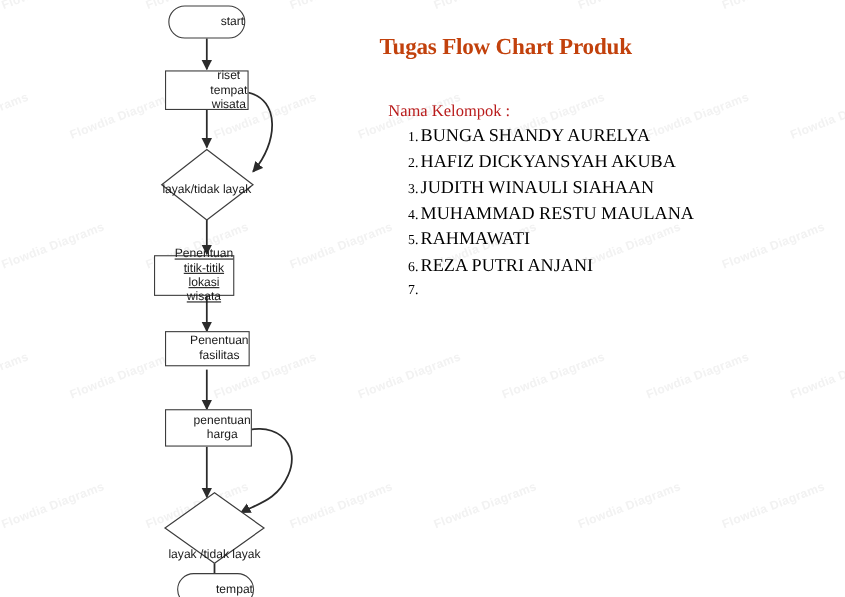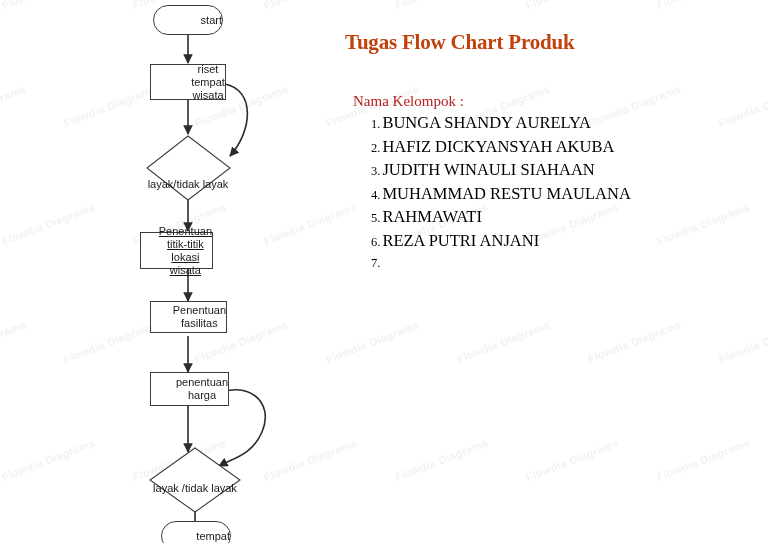--- a/index.html
+++ b/index.html
@@ -193,37 +193,37 @@
   </svg>
 
   <div class="node node-terminator" style="left:153px;top:5px;width:70px;height:30px;">
     <span>start</span>
   </div>
 
   <div class="node node-process" style="left:150px;top:64px;width:76px;height:36px;">
     <span>riset tempat wisata</span>
   </div>
 
-  <div class="node-decision-label" style="left:141px;top:168px;width:94px;height:32px;justify-content:center;">
+  <div class="node-decision-label" style="left:141px;top:156px;width:94px;height:32px;justify-content:center;">
     <span>layak/tidak layak</span>
   </div>
 
   <div class="node node-process" style="left:140px;top:232px;width:73px;height:37px;text-decoration:underline;">
     <span class="overflow-text">Penentuan titik-titik lokasi wisata</span>
   </div>
 
   <div class="node node-process" style="left:150px;top:301px;width:77px;height:32px;">
     <span>Penentuan fasilitas</span>
   </div>
 
   <div class="node node-process" style="left:150px;top:372px;width:79px;height:34px;">
     <span>penentuan harga</span>
   </div>
 
-  <div class="node-decision-label" style="left:148px;top:472px;width:94px;height:32px;">
+  <div class="node-decision-label" style="left:148px;top:488px;width:94px;height:32px;">
     <span>layak /tidak layak</span>
   </div>
 
   <div class="node node-terminator" style="left:161px;top:521px;width:70px;height:30px;">
     <span>tempat</span>
   </div>
 
 </div>
 
 <div id="info-panel">

